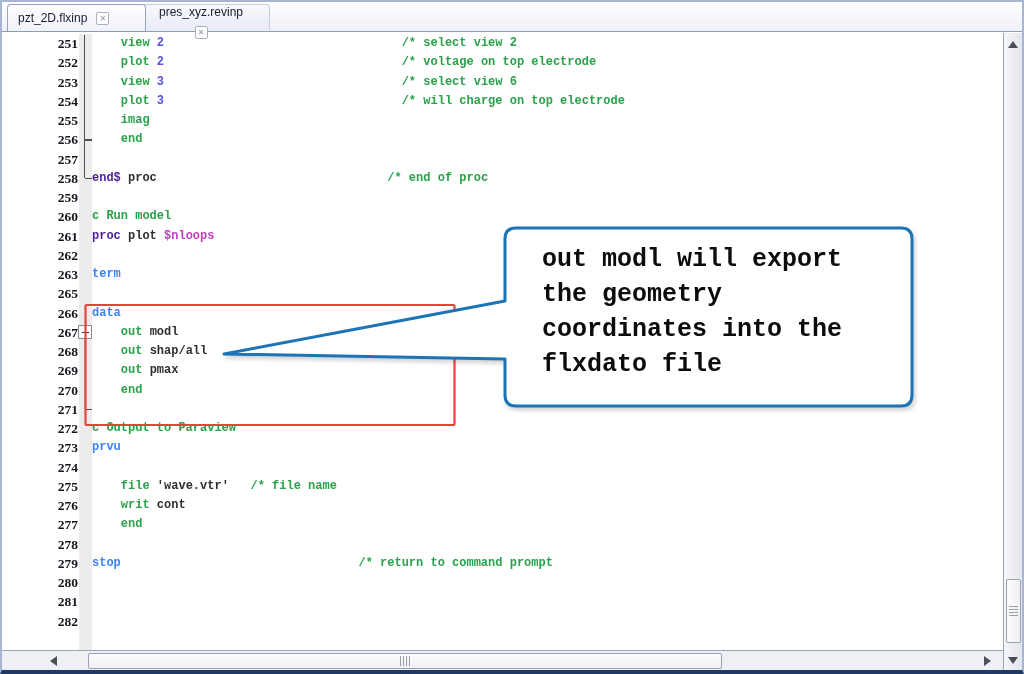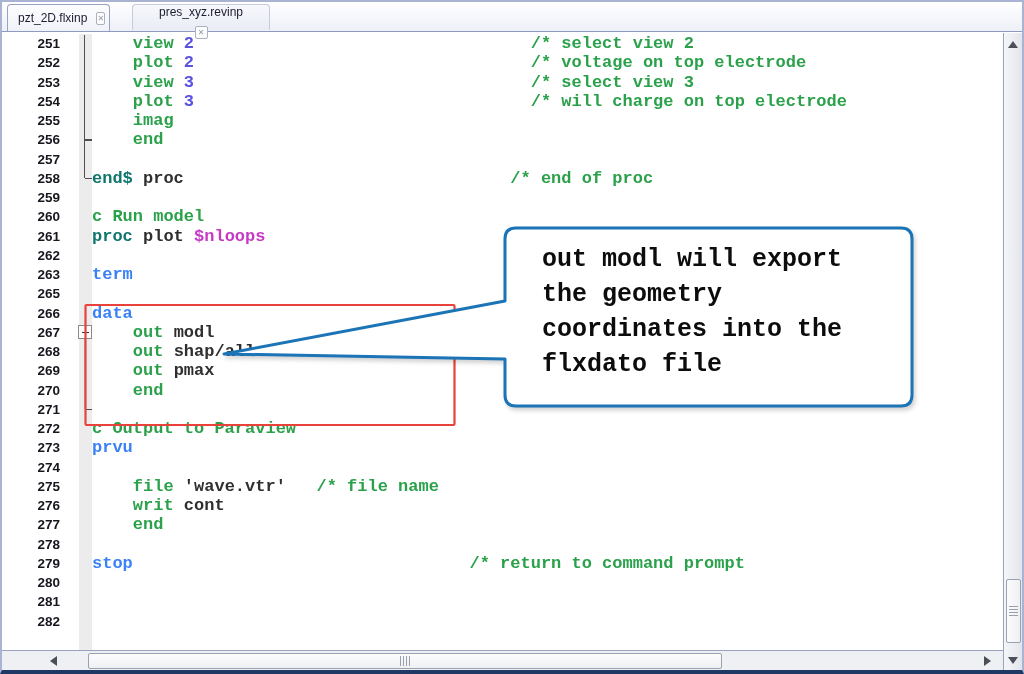--- a/index.html
+++ b/index.html
@@ -5,37 +5,37 @@
   html,body{margin:0;padding:0;background:#fff;}
   .win{position:relative;width:1024px;height:674px;box-sizing:border-box;
        border-left:2px solid #a9b3d2;border-top:2px solid #a9b3d2;border-right:2px solid #a9b3d2;
        border-bottom:4px solid #1f3864;background:#fff;overflow:hidden;
        font-family:"Liberation Sans",sans-serif;}
   
   .tabbar{position:absolute;left:0;top:0;width:1020px;height:29px;
           background:linear-gradient(#ffffff,#eef0f8);border-bottom:1px solid #8f9ac0;z-index:3;}
   .tab{position:absolute;top:2px;height:26px;display:flex;align-items:center;gap:7px;
        padding:0 10px;box-sizing:border-box;font-size:12px;color:#1c1c30;cursor:default;}
-  .tab.active{left:5px;width:103px;background:linear-gradient(#fdfdfe,#f1f3fa);
+  .tab.active{left:5px;width:139px;background:linear-gradient(#fdfdfe,#f1f3fa);
        border:1px solid #98a2c2;border-bottom:none;border-radius:4px 4px 0 0;height:27px;z-index:4;gap:9px;}
   .tab.inactive{left:130px;width:138px;background:linear-gradient(#f7f8fc,#e9ecf5);
        border:1px solid #c6ccdb;border-bottom:none;border-radius:4px 4px 0 0;flex-direction:column;}
   .tab-close{width:13px;height:13px;border:1px solid #aab0bf;border-radius:2px;color:#9298a6;
        font-size:8px;line-height:11px;text-align:center;box-sizing:border-box;background:#fdfdfe;}
   
   .gutter-strip{position:absolute;left:77px;top:32px;width:13px;height:616px;background:#ececec;z-index:0;}
   .lines{position:absolute;left:2px;top:32px;z-index:1;}
   .crow{display:flex;height:19.25px;}
-  .lnum{width:75px;text-align:right;padding-right:19px;box-sizing:border-box;
+  .lnum{width:75px;text-align:right;padding-right:1px;box-sizing:border-box;
         font-weight:700;font-size:13.5px;line-height:19.25px;color:#16161e;
-        font-family:Liberation Sans, sans-serif;}
+        font-family:Liberation Serif, serif;}
   .ccode{margin:0 0 0 13px;font-family:"Liberation Mono",monospace;font-weight:700;
-         font-size:17px;line-height:19.25px;white-space:pre;color:#2f2f2f;}
+         font-size:12px;line-height:19.25px;white-space:pre;color:#2f2f2f;}
   .tok-g{color:#2aa14a}.tok-b{color:#3b82f6}.tok-n{color:#5a52e0}
-  .tok-r{color:#0f766e}.tok-m{color:#c53ac5}.tok-d{color:#2f2f2f}
+  .tok-r{color:#4c1d95}.tok-m{color:#c53ac5}.tok-d{color:#2f2f2f}
   
   .overlay{position:absolute;left:0;top:0;z-index:5;pointer-events:none;}
   .callout-text{position:absolute;left:540px;top:240px;width:352px;z-index:6;
         font-weight:700;font-size:25px;line-height:35px;color:#0c0c0c;white-space:pre-line;
         font-family:Liberation Mono, monospace;}
   
   .vscroll{position:absolute;left:1001px;top:31px;width:19px;height:637px;
         background:linear-gradient(90deg,#f5f6f8,#e2e5ec);border-left:1px solid #9aa3bd;box-sizing:border-box;z-index:4;}
   .hscroll{position:absolute;left:0;top:648px;width:1001px;height:20px;
         background:#eef0f4;border-top:1px solid #9aa3bd;box-sizing:border-box;z-index:4;}
@@ -77,21 +77,21 @@
       <div class="crow">
         <div class="lnum">251</div>
         <pre class="ccode"><span>    </span><span class="tok-g">view</span><span> </span><span class="tok-n">2</span><span>                                 </span><span class="tok-g">/* select view 2</span></pre>
       </div>
       <div class="crow">
         <div class="lnum">252</div>
         <pre class="ccode"><span>    </span><span class="tok-g">plot</span><span> </span><span class="tok-n">2</span><span>                                 </span><span class="tok-g">/* voltage on top electrode</span></pre>
       </div>
       <div class="crow">
         <div class="lnum">253</div>
-        <pre class="ccode"><span>    </span><span class="tok-g">view</span><span> </span><span class="tok-n">3</span><span>                                 </span><span class="tok-g">/* select view 3</span></pre>
+        <pre class="ccode"><span>    </span><span class="tok-g">view</span><span> </span><span class="tok-n">3</span><span>                                 </span><span class="tok-g">/* select view 6</span></pre>
       </div>
       <div class="crow">
         <div class="lnum">254</div>
         <pre class="ccode"><span>    </span><span class="tok-g">plot</span><span> </span><span class="tok-n">3</span><span>                                 </span><span class="tok-g">/* will charge on top electrode</span></pre>
       </div>
       <div class="crow">
         <div class="lnum">255</div>
         <pre class="ccode"><span>    </span><span class="tok-g">imag</span></pre>
       </div>
       <div class="crow">

